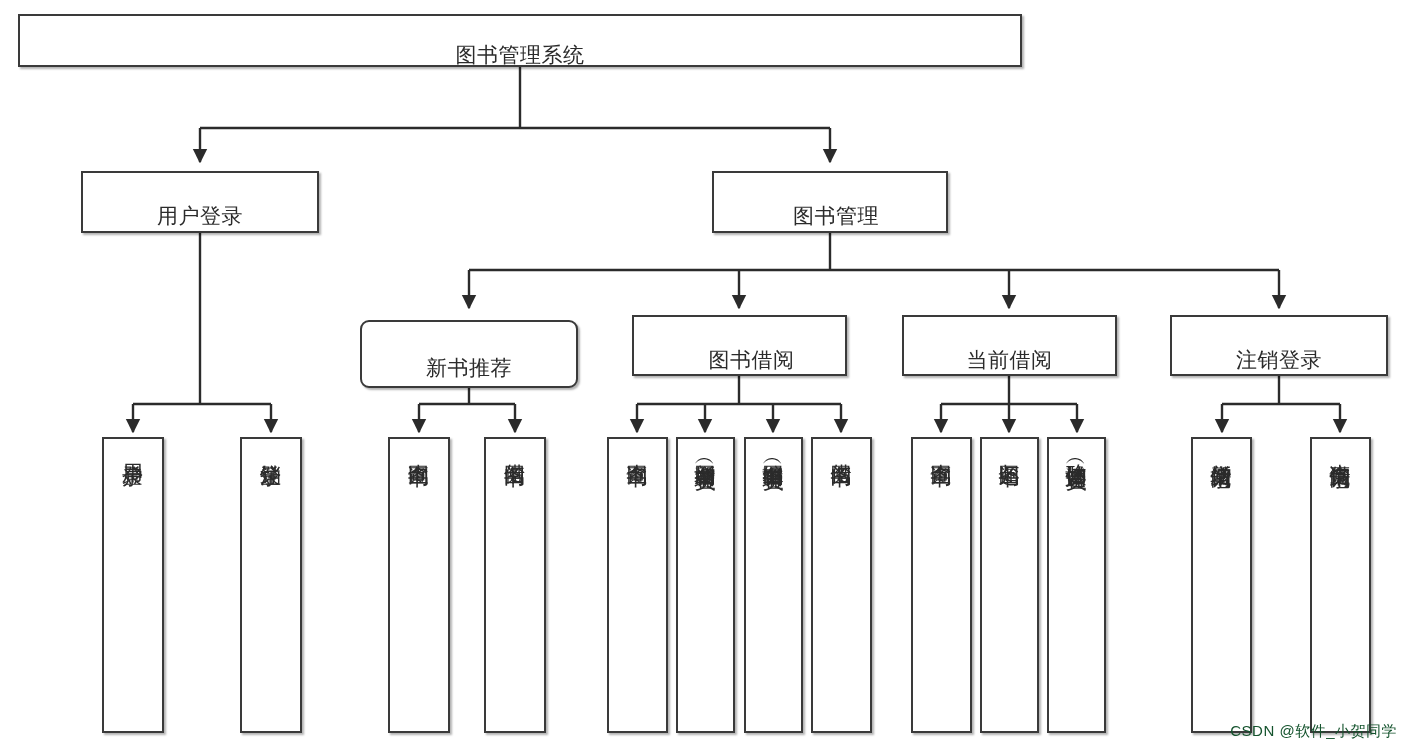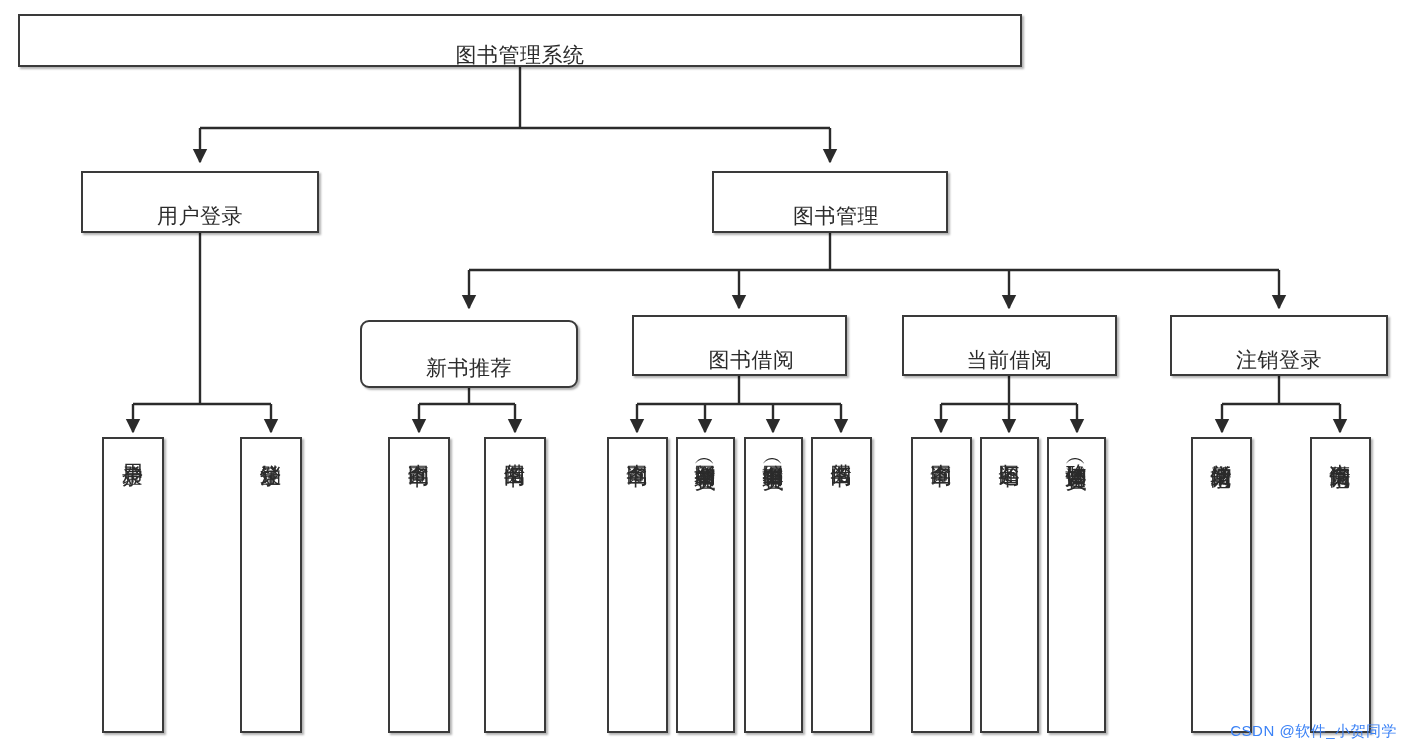--- a/index.html
+++ b/index.html
@@ -65,21 +65,21 @@
     font-size: 21px;
     line-height: 1.0;
     letter-spacing: 1px;
     white-space: nowrap;
   }
   .watermark {
     position: absolute;
     right: 8px;
     bottom: 6px;
     font-size: 15px;
-    color: #3b82f6;
+    color: #14532d;
     letter-spacing: 0.5px;
     z-index: 5;
     white-space: nowrap;
   }
 </style>
 </head>
 <body>
 
 <div id="canvas">
 

